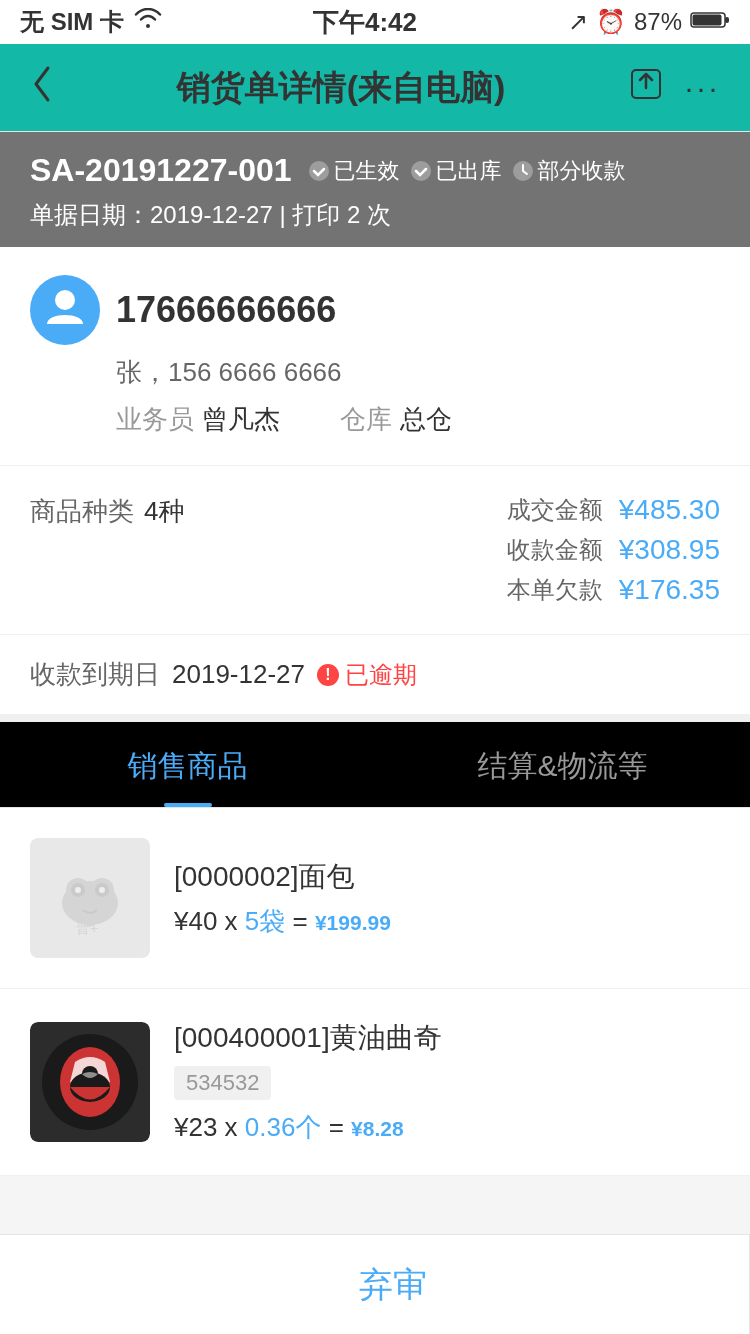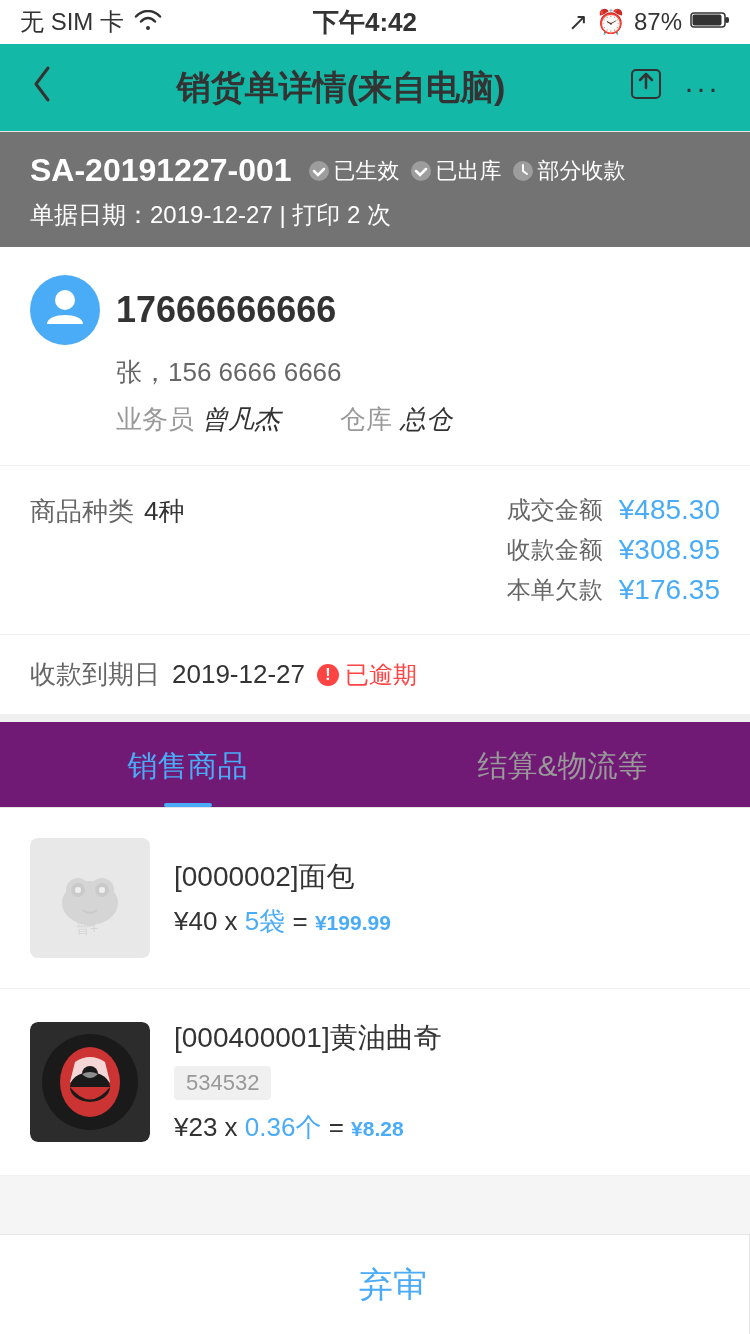--- a/index.html
+++ b/index.html
@@ -17,21 +17,21 @@
     .status-bar {
       height: 44px;
       background: #fff;
       display: flex;
       align-items: center;
       justify-content: space-between;
       padding: 0 20px;
       font-size: 24px;
       font-weight: 500;
     }
-    .status-left { display: flex; align-items: flex-end; gap: 10px; }
+    .status-left { display: flex; align-items: center; gap: 10px; font-weight: bold; }
     .status-center { font-size: 26px; font-weight: 600; }
     .status-right { display: flex; align-items: center; gap: 8px; font-size: 24px; }
 
     
     .nav-bar {
       height: 88px;
       background: #14b8a6;
       display: flex;
       align-items: center;
       justify-content: space-between;
@@ -123,21 +123,21 @@
       gap: 60px;
     }
     .detail-item {
       display: flex;
       align-items: center;
       gap: 8px;
       font-size: 26px;
       color: #666;
     }
     .detail-label { color: #999; }
-    .detail-value { color: #333; font-style: italic; }
+    .detail-value { color: #333; }
 
     
     .stats-section {
       background: #fff;
       padding: 28px 30px;
       border-bottom: 1px solid #f0f0f0;
       display: flex;
       justify-content: space-between;
       align-items: flex-start;
     }
@@ -190,21 +190,21 @@
       display: flex;
       align-items: center;
       justify-content: center;
       color: #fff;
       font-size: 16px;
       font-weight: 700;
     }
 
     
     .tabs-section {
-      background: #701a75;
+      background: #000000;
       display: flex;
       border-bottom: 1px solid #e5e5e5;
     }
     .tab {
       flex: 1;
       text-align: center;
       padding: 24px 0 20px;
       font-size: 30px;
       position: relative;
       cursor: pointer;

